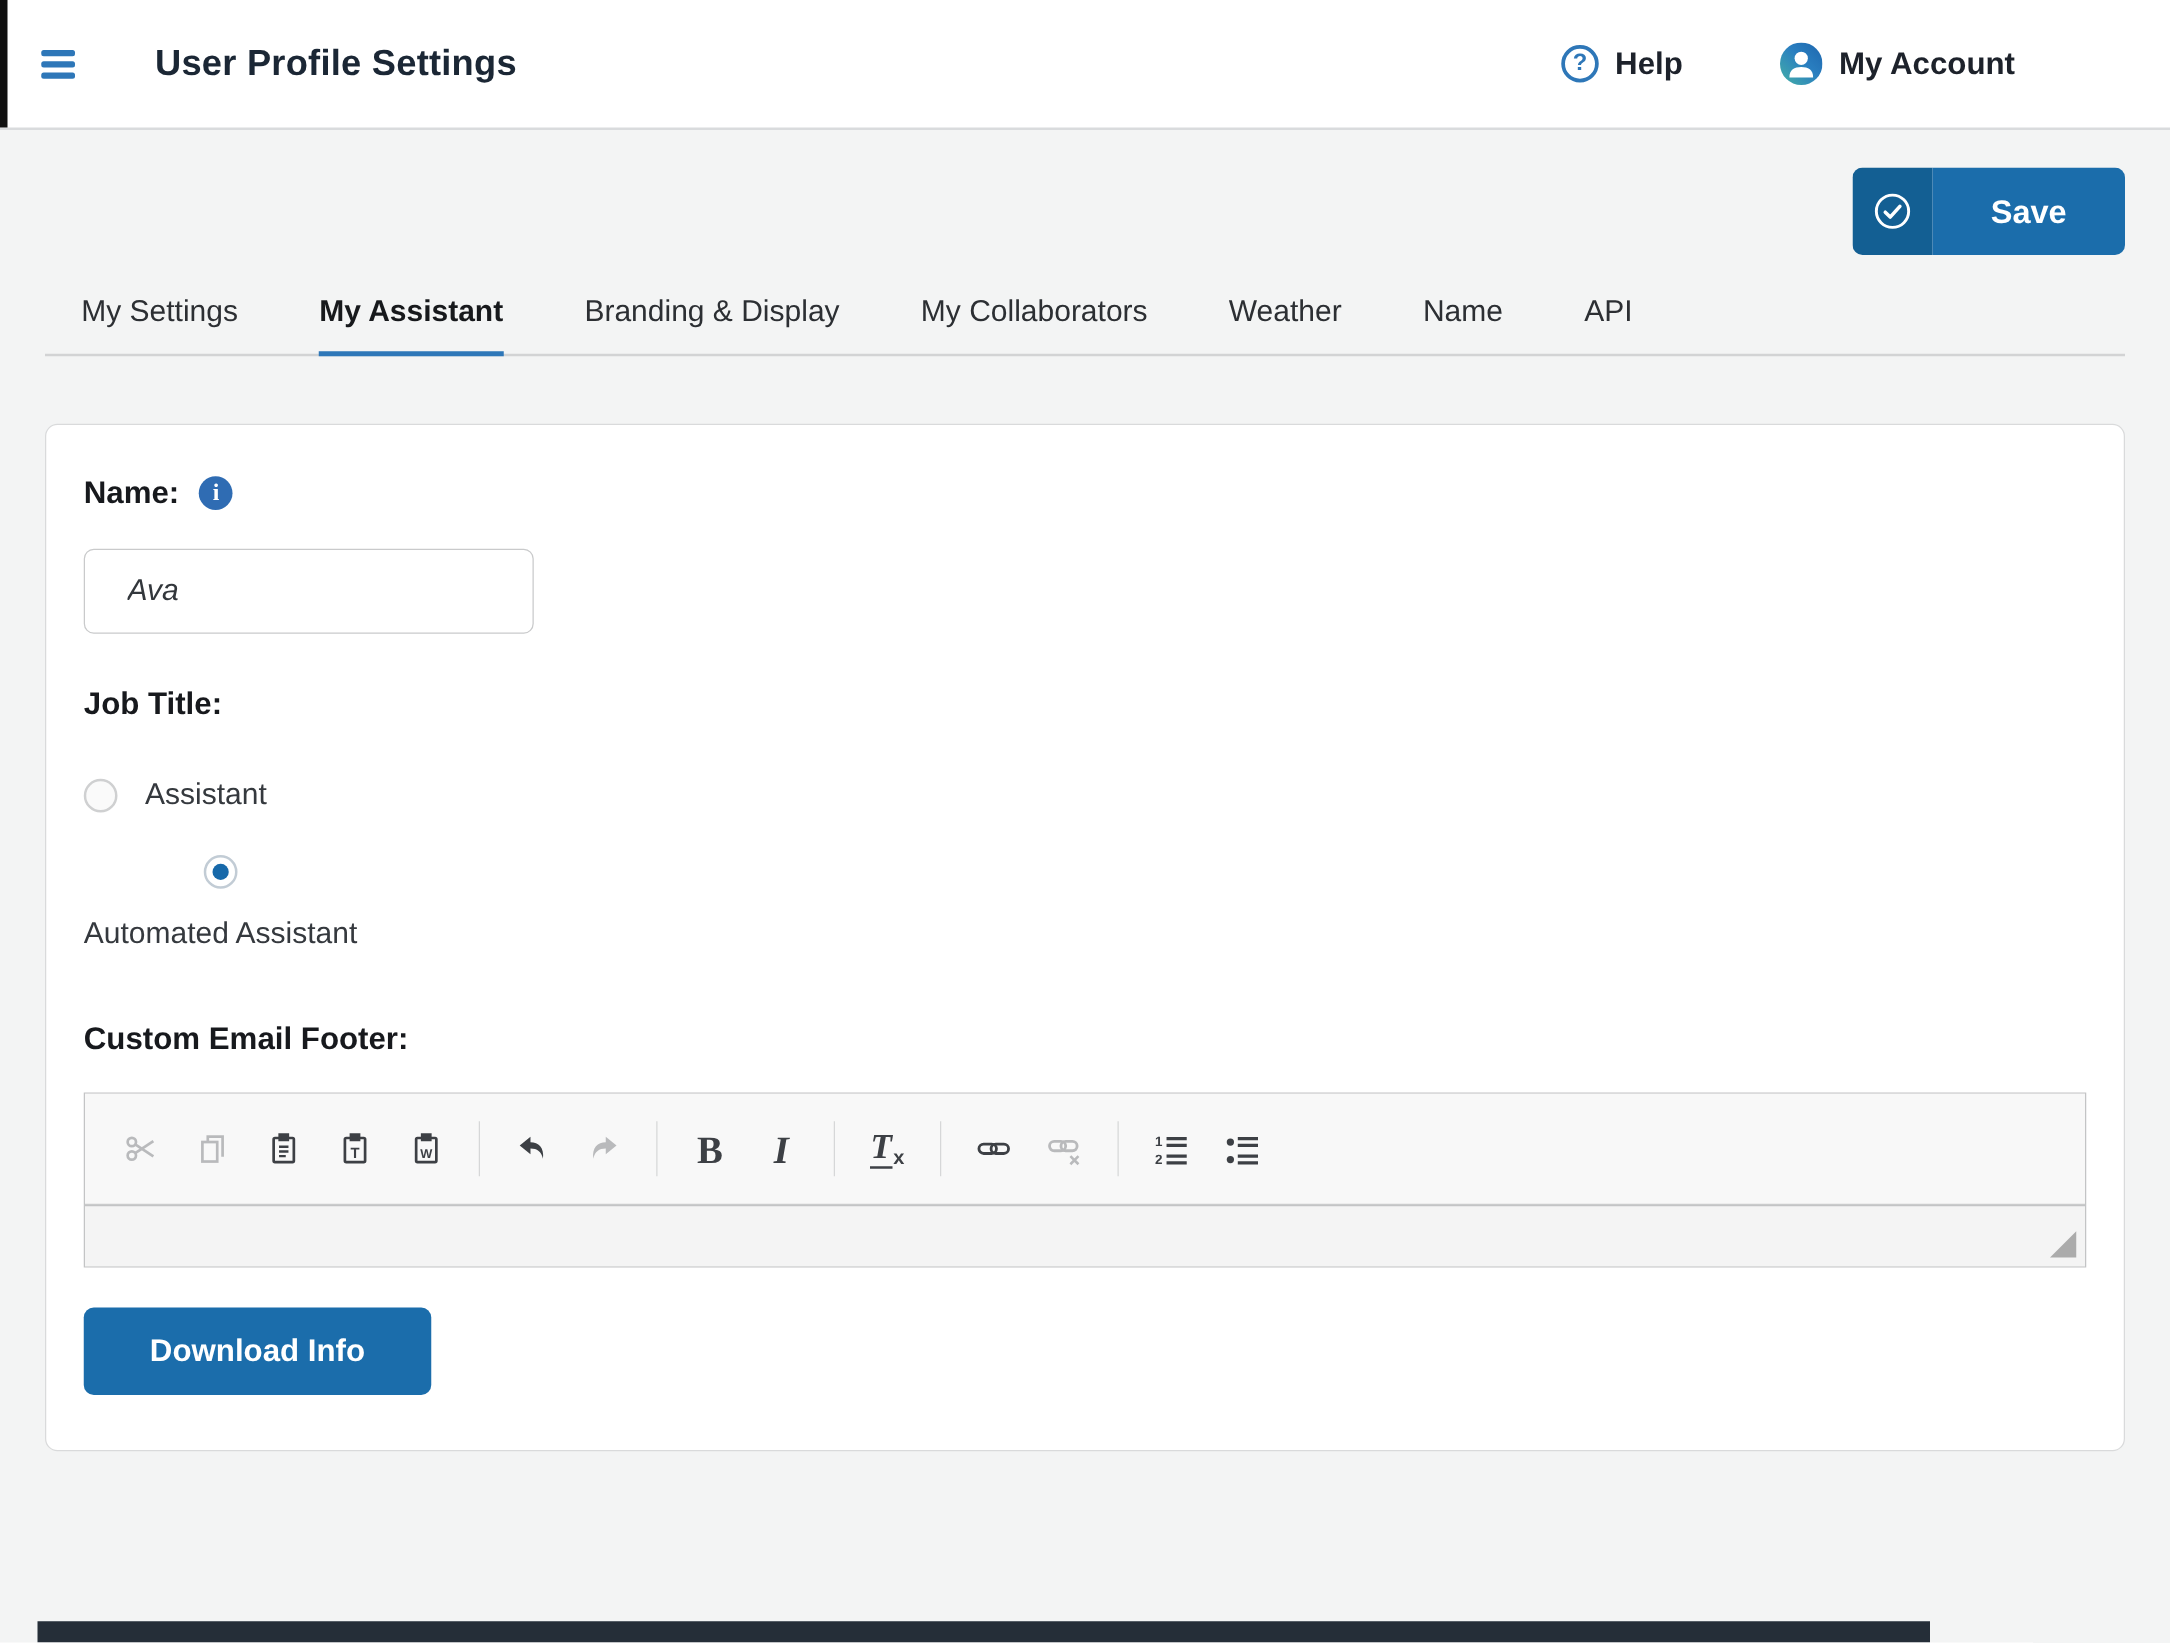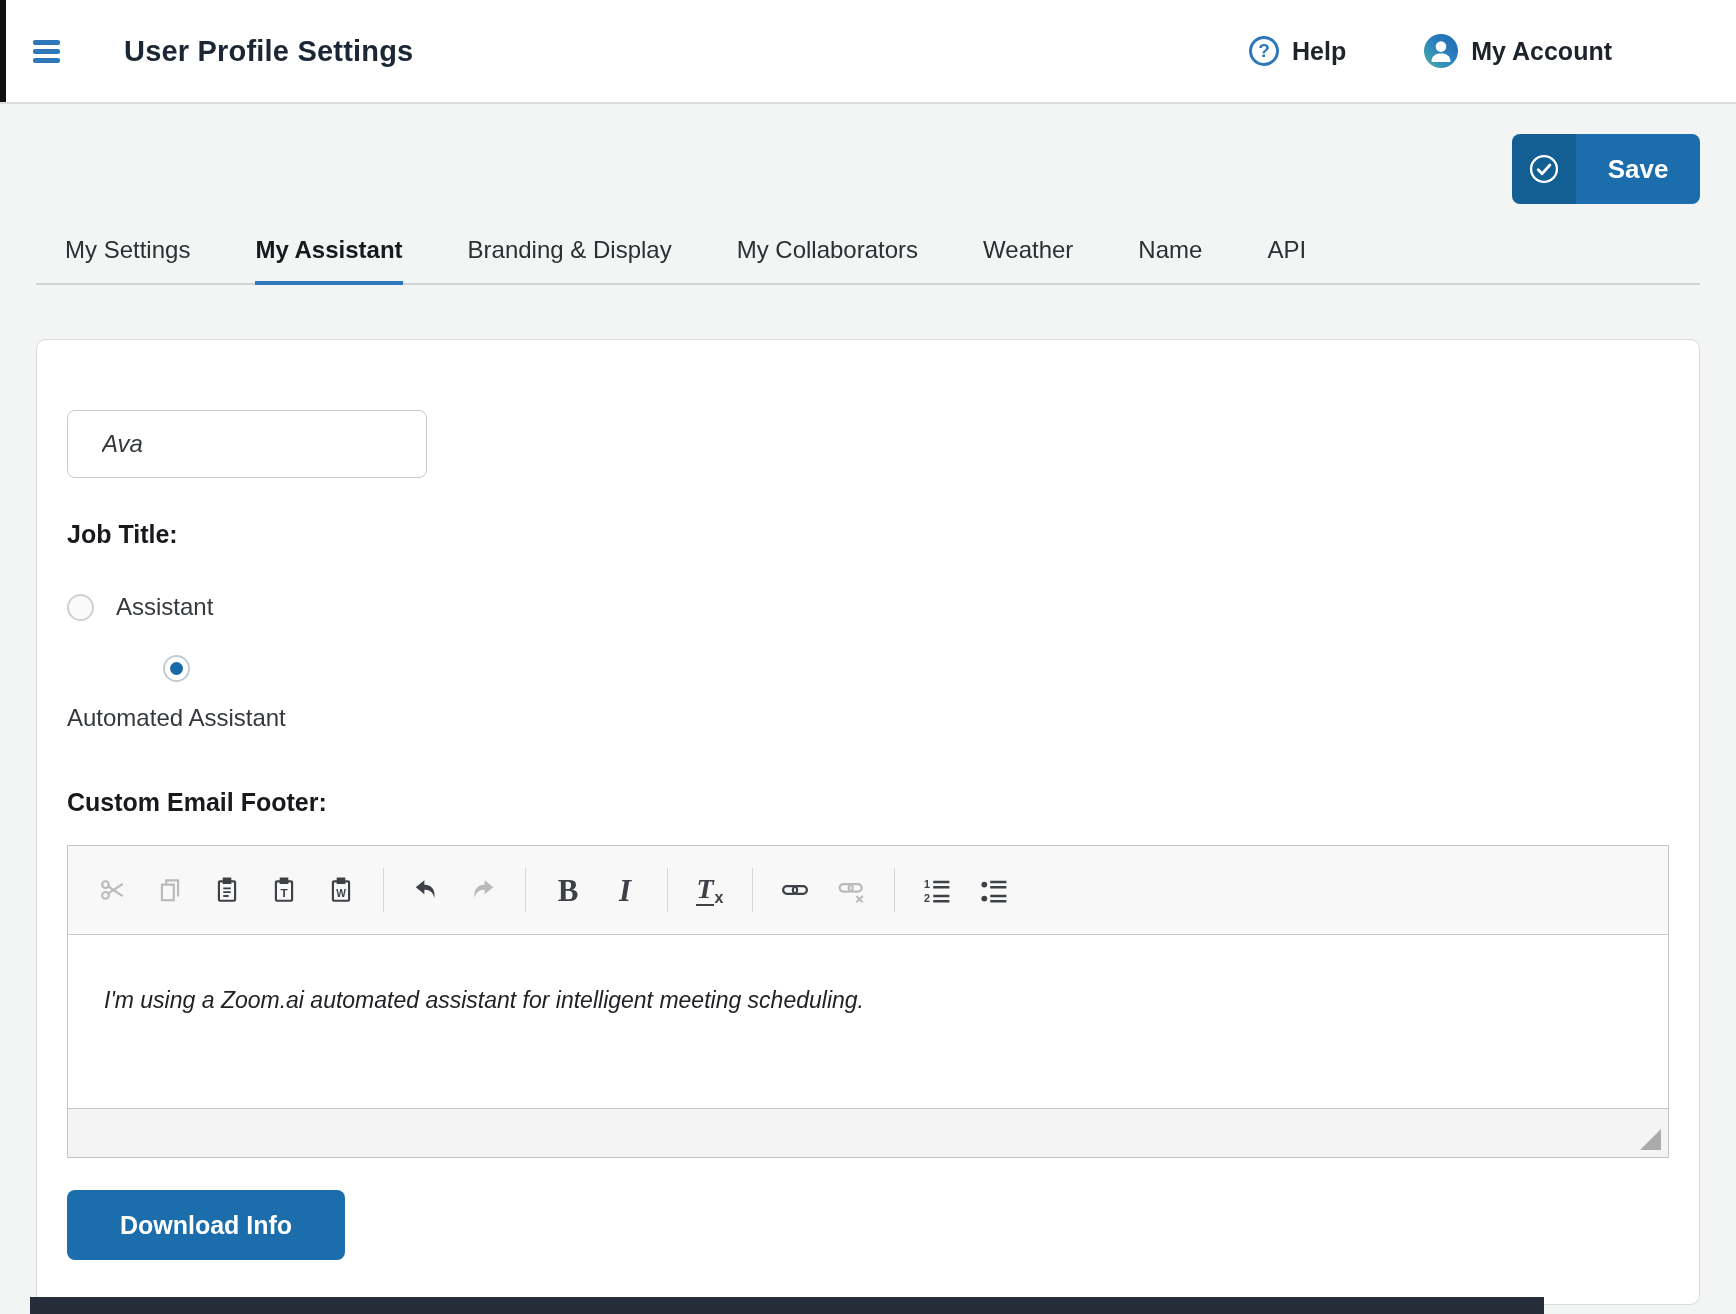--- a/index.html
+++ b/index.html
@@ -19,21 +19,21 @@
   h1 { margin:0 0 0 64px; font-size:29px; font-weight:bold; color:#1b2735; letter-spacing:.2px; }
   .header-right { margin-left:auto; display:flex; align-items:center; gap:78px; }
   .hbtn { display:flex; align-items:center; gap:13px; font-size:25px; font-weight:bold; color:#1d222b; cursor:pointer; }
   .qicon { width:30px; height:30px; border-radius:50%; border:3px solid var(--accent-blue,#2e77b8);
            color:var(--accent-blue,#2e77b8); display:flex; align-items:center; justify-content:center;
            font-size:19px; font-weight:bold; }
   .avatar { width:34px; height:34px; display:block; }
   
   main { padding:0 36px; }
   .save-row { display:flex; justify-content:flex-end; padding-top:30px; }
-  .save { display:flex; width:188px; height:70px; border:none; border-radius:8px; overflow:hidden; padding:0; cursor:pointer; font-family:inherit; }
+  .save { display:flex; width:218px; height:70px; border:none; border-radius:8px; overflow:hidden; padding:0; cursor:pointer; font-family:inherit; }
   .save-ic { width:64px; background:var(--save-left,#135f93); display:flex; align-items:center; justify-content:center; }
   .save-ic svg { width:32px; height:32px; }
   .save-label { flex:1; background:var(--save-right,#1b6dab); color:#fff; font-size:26px; font-weight:bold;
                 display:flex; align-items:center; justify-content:center; }
   
   .tabs { display:flex; gap:65px; margin-top:20px; padding-left:29px; border-bottom:2px solid #d2d3d4; }
   .tab { font-size:24px; color:#2c2f33; padding:12px 0 17px; border-bottom:4px solid transparent; margin-bottom:-2px; cursor:pointer; white-space:nowrap; }
   .tab.active { font-weight:bold; color:#17191c; border-bottom-color:var(--accent-blue,#2e77b8); }
   
   .card { margin-top:54px; background:#fff; border:1px solid #d9dadb; border-radius:10px; padding:40px 30px 44px; }
@@ -131,20 +131,26 @@
       <div class="tab active">My Assistant</div>
       <div class="tab">Branding &amp; Display</div>
       <div class="tab">My Collaborators</div>
       <div class="tab">Weather</div>
       <div class="tab">Name</div>
       <div class="tab">API</div>
     </nav>
 
     <section class="card">
 
+      <div class="label-row">
+        <span class="flabel">Name:</span>
+        <span class="info">
+            <span>i</span>
+          </span>
+      </div>
       <input class="name-input" type="text" value="Ava" style="">
 
       <div class="flabel jt">Job Title:</div>
 
       <label class="radio-row">
         <span class="radio"></span>
         <span>Assistant</span>
       </label>
       <label class="radio-row">
         <span class="radio selected">
@@ -256,23 +262,20 @@
           <button class="tbtn" title="Insert/Remove Bulleted List">
             <svg viewBox="0 0 26 26" stroke="currentColor">
               <circle cx="4" cy="8" r="2.7" fill="currentColor" stroke="none"></circle>
               <path d="M9.5 5.5 h15 M9.5 10.5 h15" stroke-width="2.4"></path>
               <circle cx="4" cy="21" r="2.7" fill="currentColor" stroke="none"></circle>
               <path d="M9.5 18.5 h15 M9.5 23.5 h15" stroke-width="2.4"></path>
             </svg>
           </button>
         </div>
 
-        <div class="econtent">
-          <p class="etext">I'm using a Zoom.ai automated assistant for intelligent meeting scheduling.</p>
-        </div>
 
         <div class="estatus">
           <span class="resize"></span>
         </div>
       </div>
 
       <button class="download">Download Info</button>
     </section>
   </main>
 

